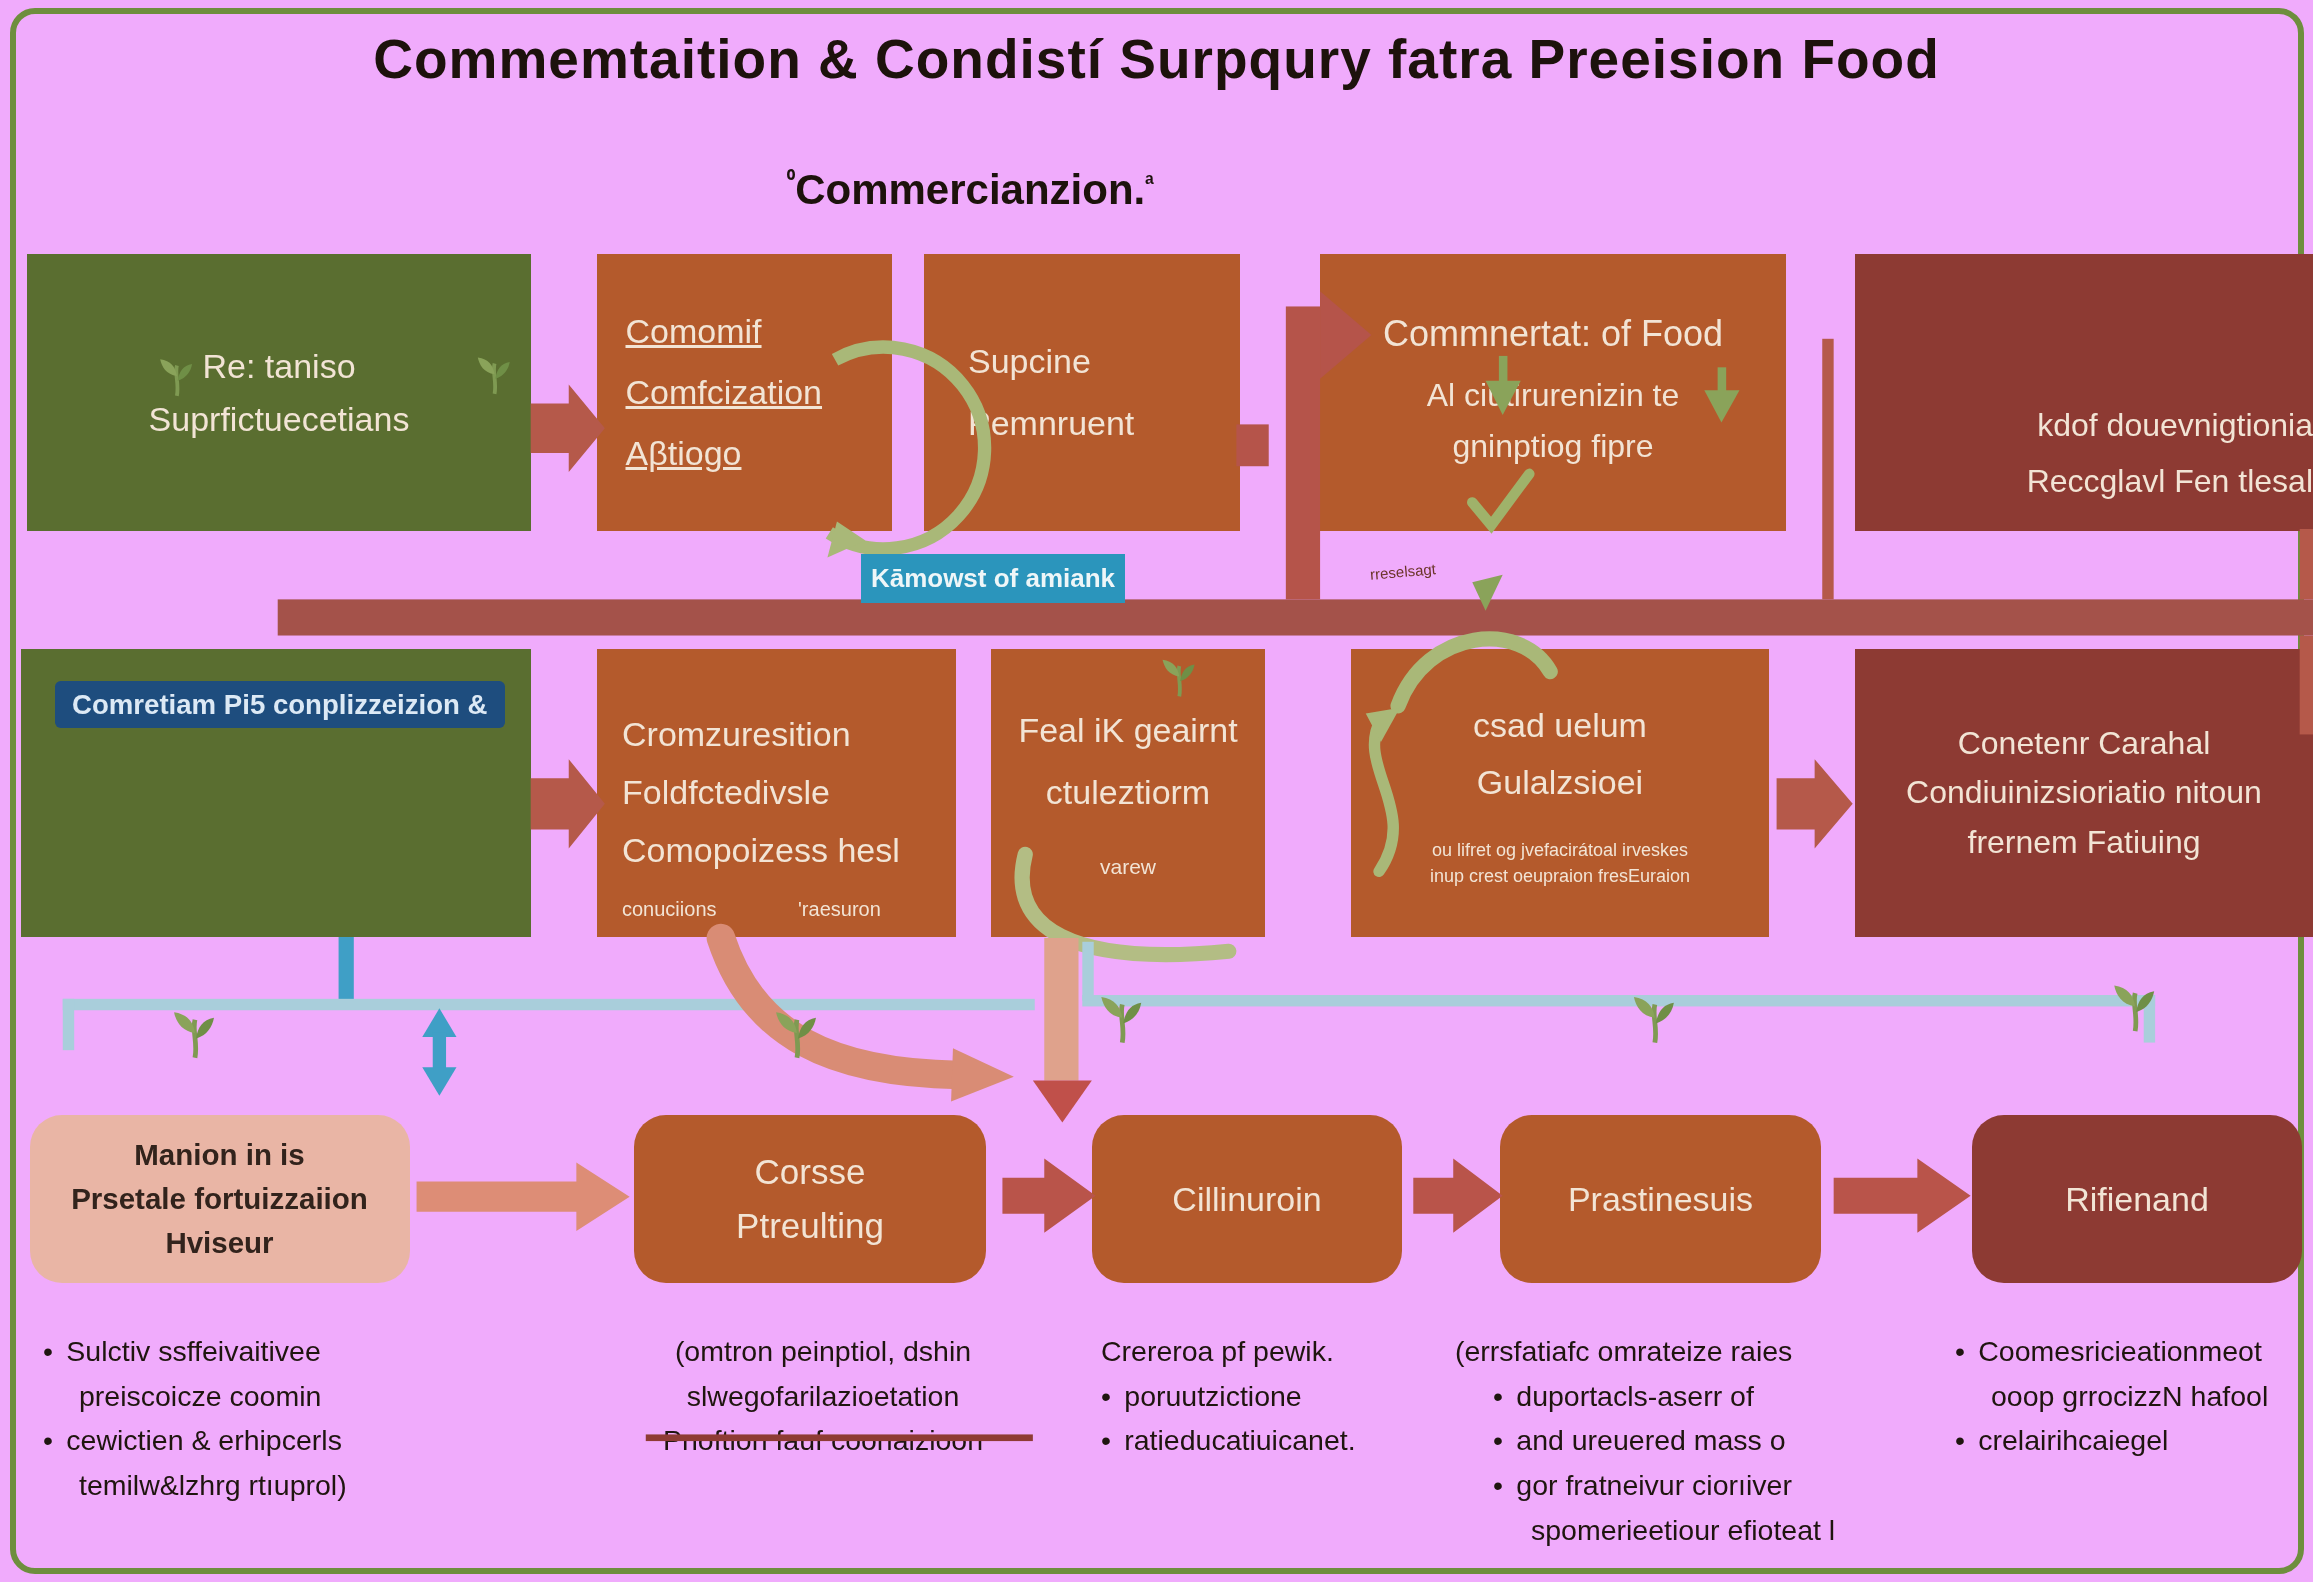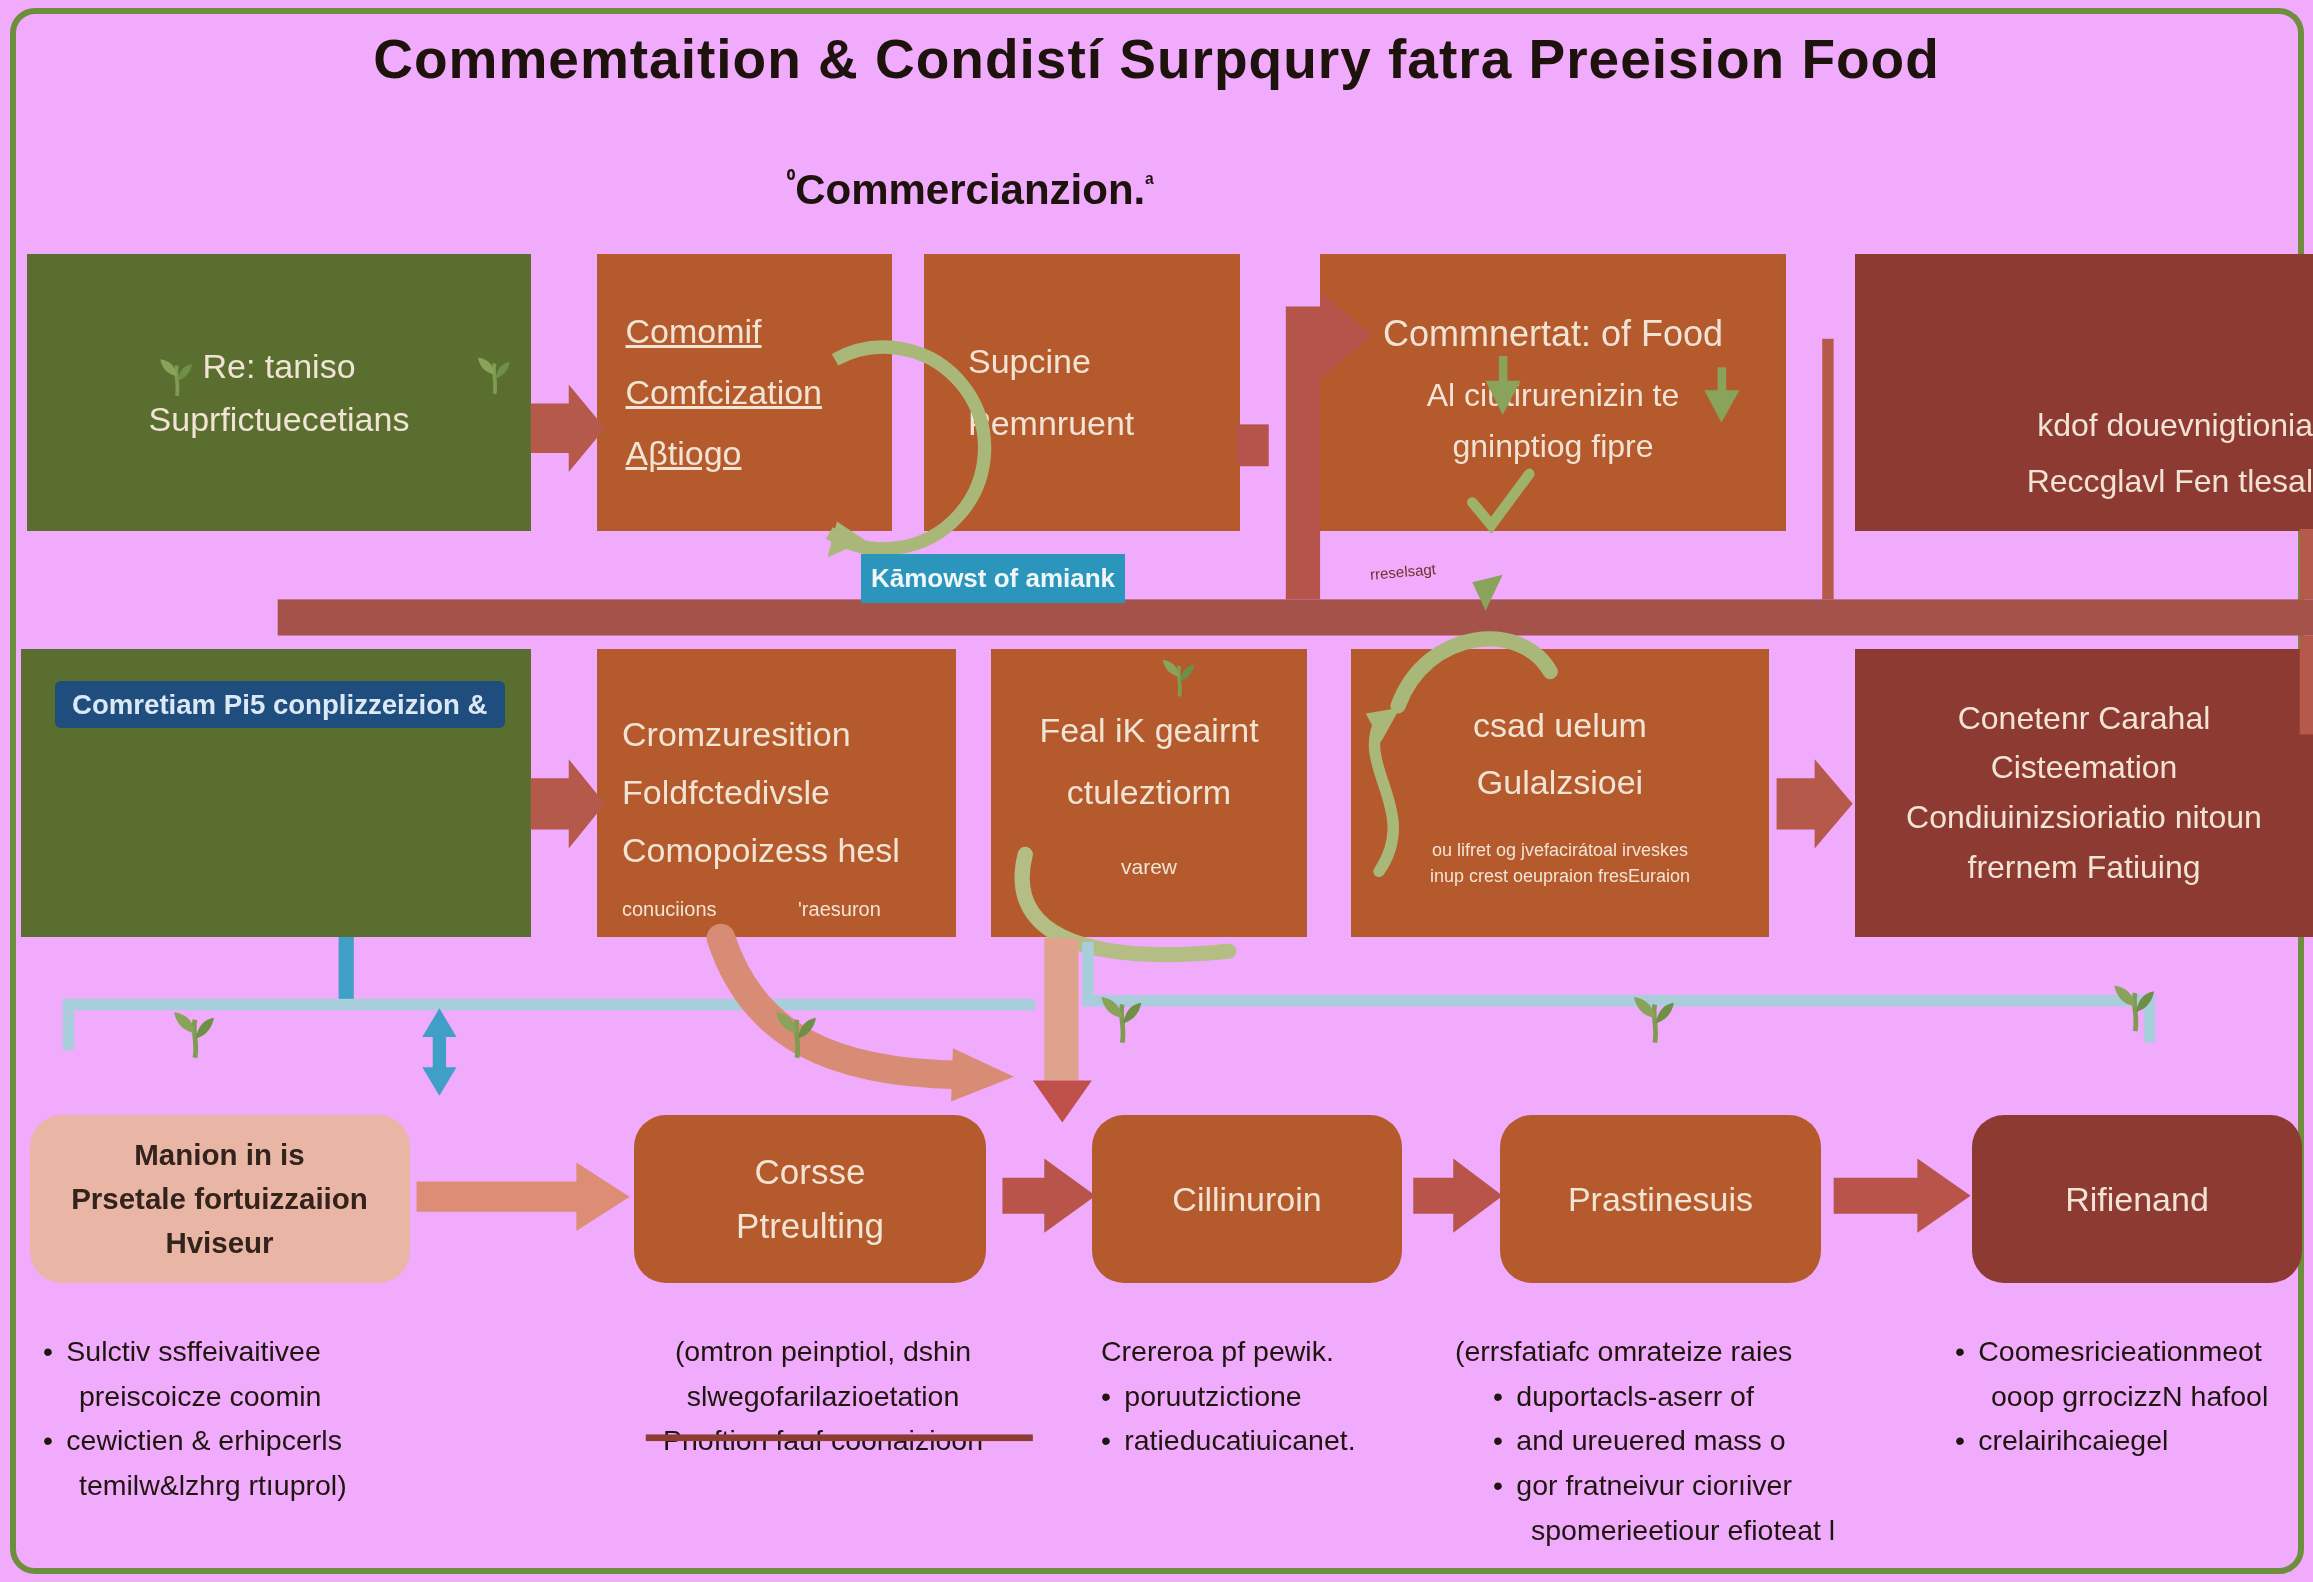--- a/index.html
+++ b/index.html
@@ -34,21 +34,21 @@
   #r2b1 .pill{
     display:inline-block; align-self:flex-start; margin-left:34px; margin-bottom:28.5px;
     background:#1e4d7e; color:#dce9f5; font-size:27.6px; font-weight:bold;
     padding:7.6px 17px; border-radius:5.7px; white-space:nowrap;
   }
   #r2b1 .bl{font-size:31px; line-height:1.6; padding-left:38px;}
   #r2b2{left:597px; width:359px; font-size:34px; line-height:1.7; padding-left:25px; box-sizing:border-box;}
   #r2b2 .smrow{position:absolute; bottom:11.4px; left:0; width:100%; font-size:20px;}
   #r2b2 .sml{position:absolute; left:25px; bottom:0;}
   #r2b2 .smr{position:absolute; left:56%; bottom:0;}
-  #r2b3{left:991px; width:316px; font-size:34px; line-height:1.8;}
+  #r2b3{left:991px; width:274px; font-size:34px; line-height:1.8;}
   #r2b3 .sm{font-size:21px; margin-top:25px;}
   #r2b4{left:1351px; width:418px; font-size:34px; line-height:1.7;}
   #r2b4 .sm{font-size:18px; line-height:1.45; margin-top:25px;}
   #r2b5{left:1855px; width:458px; font-size:32px; line-height:1.55;}
   
   .rbox{
     position:absolute; top:1115px; height:168px; z-index:2; border-radius:32px;
     color:#f2e4d5; display:flex; flex-direction:column; justify-content:center; text-align:center;
   }
   #r3b1{left:29.5px; width:380px; background:#e9b5a5; color:#32231c; font-weight:bold; font-size:29.5px; line-height:1.5;}
@@ -157,21 +157,20 @@
         <div>csad uelum</div>
         <div>Gulalzsioei</div>
       </div>
     <div class="sm">
         <div>ou lifret og jvefacirátoal irveskes</div>
         <div>inup crest oeupraion fresEuraion</div>
       </div>
   </div>
   <div id="r2b5" class="box r2 dred center">
       <div>Conetenr Carahal</div>
-      <div>Cisteemation</div>
       <div>Condiuinizsioriatio nitoun</div>
       <div>frernem Fatiuing</div>
     </div>
 
   <div id="r3b1" class="rbox">
       <div>Manion in is</div>
       <div>Prsetale fortuizzaiion</div>
       <div>Hviseur</div>
     </div>
   <div id="r3b2" class="rbox orange">

